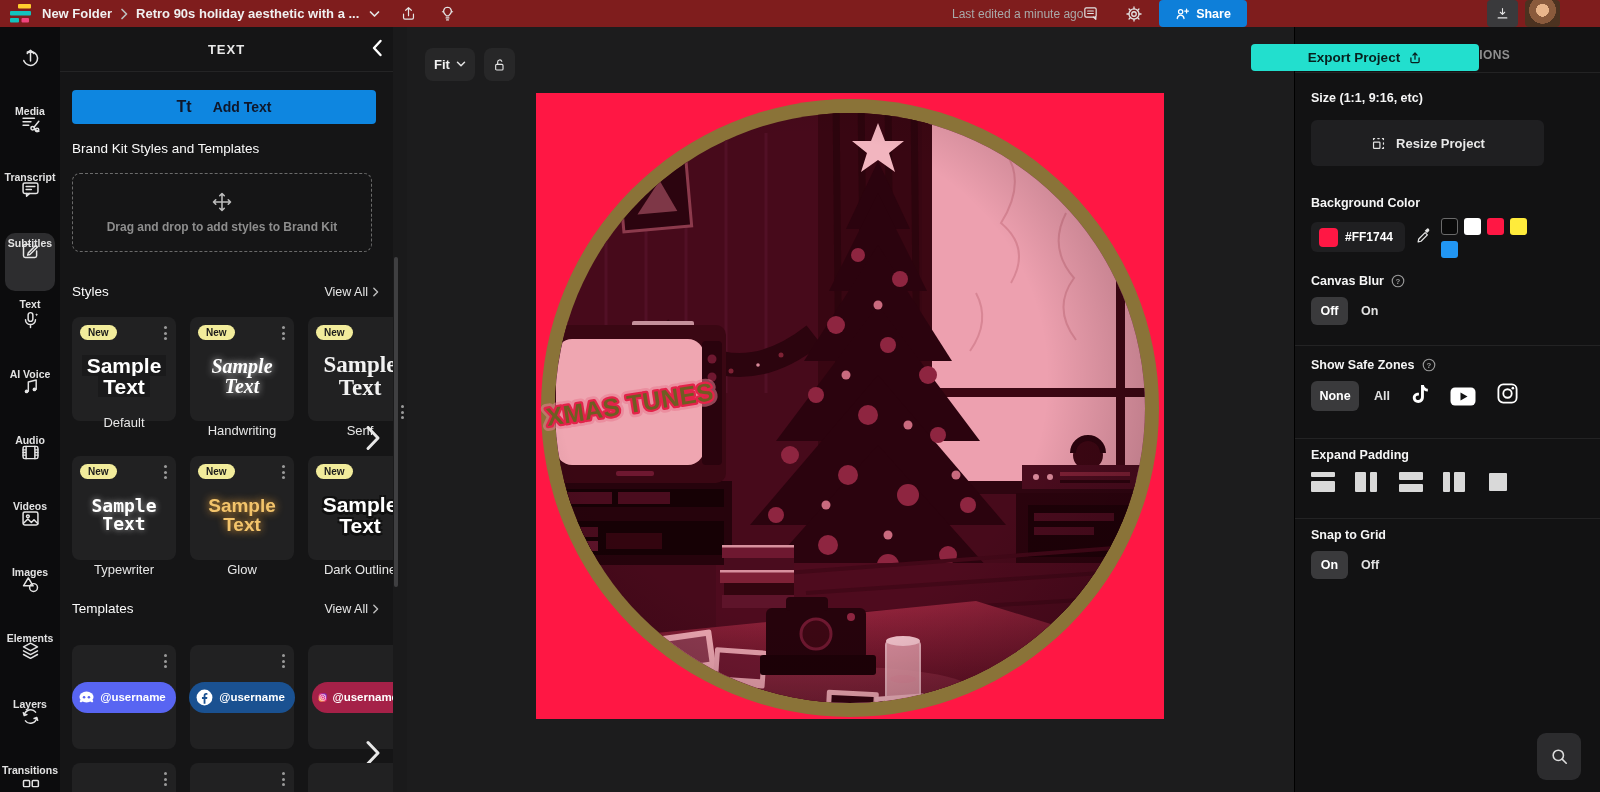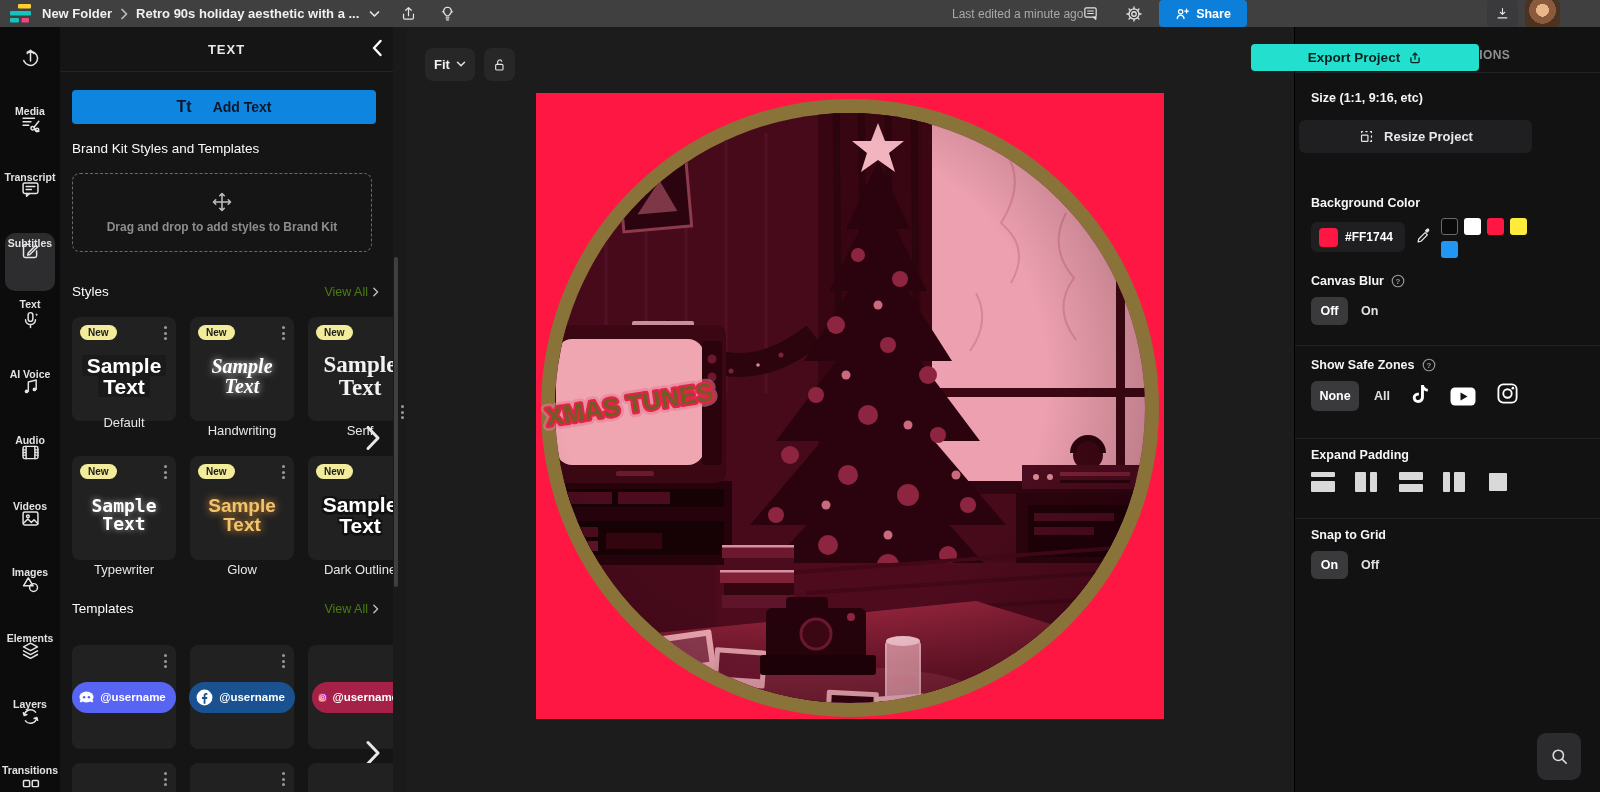--- a/index.html
+++ b/index.html
@@ -1,21 +1,21 @@
 <!DOCTYPE html>
 <html><head>
 <meta charset="utf-8">
 <style>
   * { margin:0; padding:0; box-sizing:border-box; }
   html,body { background:#000; }
   body { font-family:"Liberation Sans", sans-serif; color:#e8e8e8; }
   #app { position:relative; width:1600px; height:792px; background:#141415; overflow:hidden; }
 
   
-  #topbar { position:absolute; left:0; top:0; width:1600px; height:27px; background:#404040; display:flex; align-items:center; z-index:30; }
+  #topbar { position:absolute; left:0; top:0; width:1600px; height:27px; background:#7f1d1d; display:flex; align-items:center; z-index:30; }
   .tb-text { font-size:13px; color:#f0f0f0; white-space:nowrap; }
   .tb-muted { color:#a9a9a9; font-size:12px; }
   .icon-btn { display:flex; align-items:center; justify-content:center; background:none; border:none; cursor:pointer; }
   svg.ic { display:block; }
   .stroke { fill:none; stroke:#e4e4e4; stroke-width:1.7; stroke-linecap:round; stroke-linejoin:round; }
   .stroke-dim { fill:none; stroke:#bdbdbd; stroke-width:1.7; stroke-linecap:round; stroke-linejoin:round; }
 
   #share-btn { position:absolute; left:1159px; top:0; width:88px; height:27px; background:#0E7FD9; border-radius:4px; display:flex; align-items:center; justify-content:center; gap:6px; color:#fff; font-size:12.5px; font-weight:700; cursor:pointer; }
   #export-btn { position:absolute; left:1251px; top:0; width:228px; height:27px; background:#22DFCE; border-radius:4px; display:flex; align-items:center; justify-content:center; gap:8px; color:#07211F; font-size:13.5px; font-weight:700; cursor:pointer;margin-top:44px; }
   #download-btn { position:absolute; left:1487px; top:0; width:31px; height:27px; background:#3A3A3C; border-radius:4px; }
@@ -29,21 +29,21 @@
 
   
   #panel { position:absolute; left:60px; top:27px; width:333px; height:765px; background:#151516; overflow:hidden; z-index:10; }
   #panel-head { position:absolute; left:0; top:0; width:333px; height:45px; display:flex; align-items:center; justify-content:center; border-bottom:1px solid #242425; }
   #panel-title { font-size:13px; font-weight:700; letter-spacing:1px; }
   #panel-collapse { position:absolute; right:10px; top:12px; cursor:pointer; }
   #add-text-btn { position:absolute; left:12px; top:63px; width:304px; height:34px; background:#0E86E0; border-radius:4px; display:flex; align-items:center; justify-content:center; gap:21px; color:#0f172a; cursor:pointer; }
   #add-text-btn .tt { font-size:16px; font-weight:800; }
   #add-text-btn .alab { font-size:14px; font-weight:600; }
   .panel-h { position:absolute; left:12px; font-size:13.5px; font-weight:400; color:#fafafa; }
-  .view-all { position:absolute; right:14px; display:flex; align-items:center; gap:4px; font-size:12.5px; color:#4d7c0f; cursor:pointer; }
+  .view-all { position:absolute; right:14px; display:flex; align-items:center; gap:4px; font-size:12.5px; color:#e5e5e5; cursor:pointer; }
   #dropzone { position:absolute; left:12px; top:146px; width:300px; height:79px; border:1.5px dashed #6a6a6a; border-radius:8px; display:flex; flex-direction:column; align-items:center; justify-content:center; gap:7px; }
   #dropzone .hint { font-size:12px; font-weight:600; color:#8d8d8d; }
 
   .style-card { position:absolute; width:104px; height:104px; background:#212122; border-radius:8px; cursor:pointer; overflow:hidden; }
   .badge { position:absolute; left:8px; top:8px; background:#F2EC9B; color:#1b1b1b; font-size:10px; font-weight:700; padding:2px 8px; border-radius:9px; }
   .vdots { position:absolute; right:9px; top:9px; display:flex; flex-direction:column; gap:2.5px; cursor:pointer; }
   .vdots i { width:3px; height:3px; border-radius:50%; background:#9a9a9a; }
   .sample { position:absolute; inset:0; display:flex; flex-direction:column; align-items:center; justify-content:center; padding-top:14px; line-height:1.02; white-space:nowrap; }
   .st-default span { font-size:21px; font-weight:800; color:#fff; background:#1a1a1b; padding:0 5px; }
   .st-hand span { font-family:"Liberation Serif", serif; font-style:italic; font-size:20px; font-weight:700; color:#fff; text-shadow:0 0 7px rgba(255,255,255,.85); }
@@ -66,21 +66,21 @@
   #artboard { position:absolute; left:129px; top:66px; width:628px; height:626px; cursor:pointer; }
   #search-fab { position:absolute; left:1537px; top:733px; width:44px; height:47px; background:#2C2C2E; border-radius:9px; display:flex; align-items:center; justify-content:center; cursor:pointer; z-index:25; }
 
   
   #rpanel { position:absolute; left:1294px; top:27px; width:306px; height:765px; background:#121213; border-left:1px solid #000; z-index:20; }
   .rtab { position:absolute; top:21px; font-size:12px; font-weight:700; letter-spacing:.4px; color:#8f8f8f; cursor:pointer; }
   .rtab.active { color:#fff; }
   #tab-underline { position:absolute; left:29px; top:42px; width:51px; height:2px; background:#fff; }
   .rdiv { position:absolute; left:0; width:306px; height:1px; background:#232324; }
   .rlabel { position:absolute; font-size:12.5px; font-weight:700; color:#f5f5f5; display:flex; align-items:center; gap:7px; }
-  #resize-btn { position:absolute; left:4px; top:93px; width:233px; height:33px; background:#1F1F21; border-radius:6px; display:flex; align-items:center; justify-content:center; gap:9px; font-size:13px; font-weight:600; cursor:pointer; }
+  #resize-btn { position:absolute; left:16px; top:93px; width:233px; height:46px; background:#1F1F21; border-radius:6px; display:flex; align-items:center; justify-content:center; gap:9px; font-size:13px; font-weight:600; cursor:pointer; }
   #color-input { position:absolute; left:16px; top:195px; width:94px; height:30px; background:#1F1F21; border-radius:6px; display:flex; align-items:center; gap:7px; padding:0 8px; cursor:text; }
   #color-input .sw { width:19px; height:19px; border-radius:4px; background:#FF1744; }
   #color-input .hex { font-size:12px; font-weight:600; color:#fff; }
   .swatch { position:absolute; width:17px; height:17px; border-radius:3px; cursor:pointer; }
   .chip { position:absolute; background:#3A3A3C; border-radius:6px; display:flex; align-items:center; justify-content:center; font-size:12.5px; font-weight:600; color:#fff; cursor:pointer; }
   .chip-off { position:absolute; font-size:12.5px; font-weight:600; color:#e0e0e0; cursor:pointer; }
   .pad-ic { position:absolute; top:445px; width:24px; height:20px; cursor:pointer; }
   .pad-ic i { position:absolute; background:#D9D9D9; border-radius:1px; }
 </style>
 </head>

